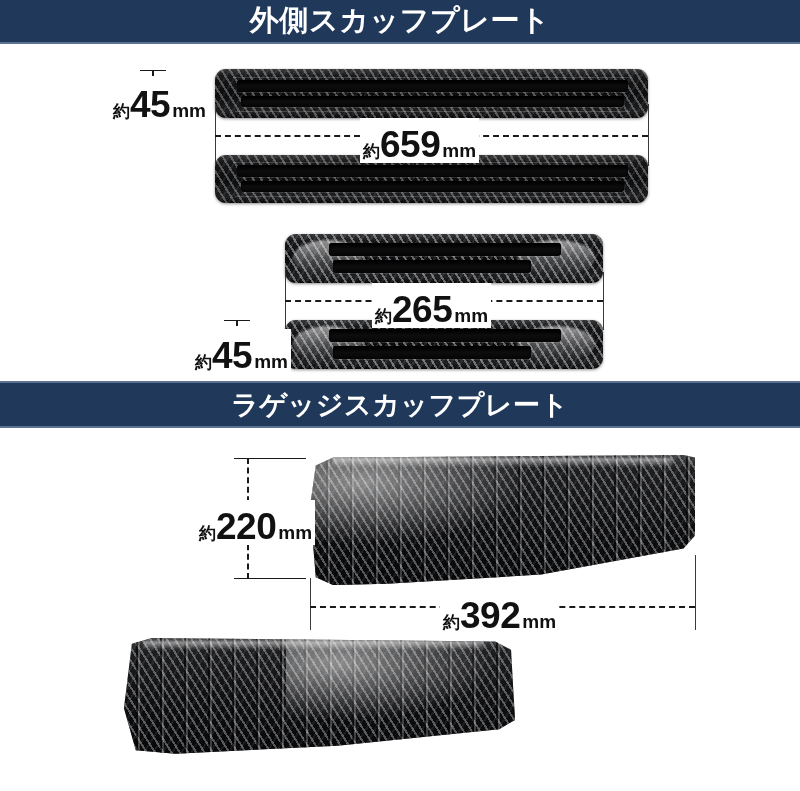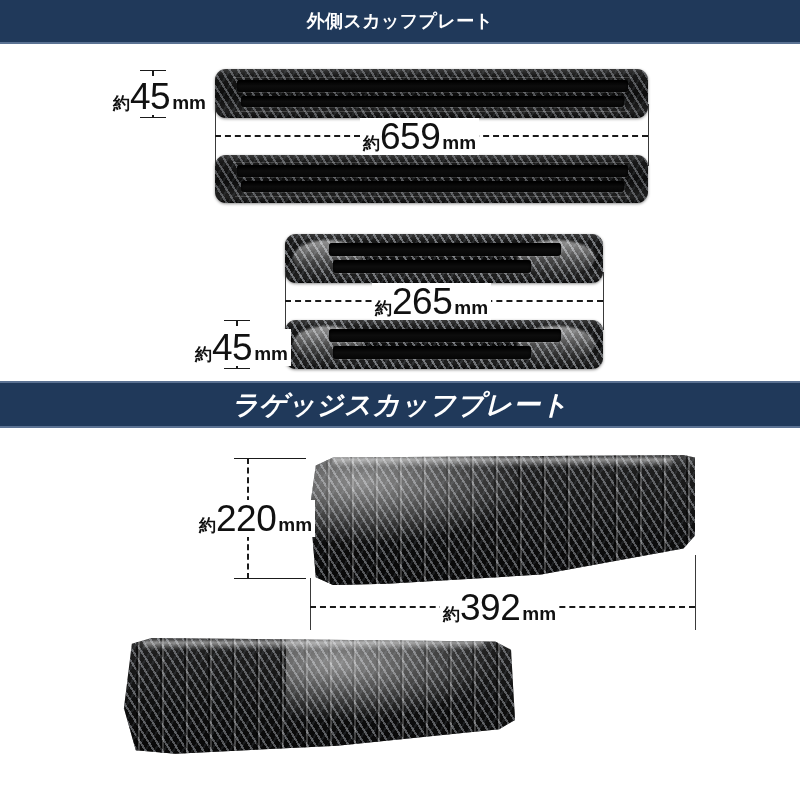--- a/index.html
+++ b/index.html
@@ -22,22 +22,22 @@
     border-top: 2px solid #5b7293;
     border-bottom: 2px solid #5b7293;
   }
   .banner-title {
     color: #ffffff;
     font-weight: 700;
     letter-spacing: 0.02em;
     white-space: nowrap;
   }
   #banner-outer { top: 0px; height: 44px; border-top: none; }
-  #banner-outer .banner-title { font-size: 18px; }
-  #banner-luggage { top: 381px; height: 47px; font-style: italic; }
+  #banner-outer .banner-title { font-size: 29px; }
+  #banner-luggage { top: 381px; height: 47px; }
   #banner-luggage .banner-title { font-size: 27px; }
 
   
   .dim-h-dashed {
     position: absolute; height: 0;
     border-top: 2px dashed #1a1a1a;
   }
   .dim-v-dashed {
     position: absolute; width: 0;
     border-left: 2px dashed #1a1a1a;
@@ -54,21 +54,21 @@
   
   .dim-label {
     position: absolute;
     background: #ffffff;
     display: flex; align-items: baseline;
     white-space: nowrap;
     padding: 0 3px;
     line-height: 1;
   }
   .dim-label .approx { font-size: 17px; font-weight: 700; }
-  .dim-label .value  { font-size: 37px; font-weight: 400; letter-spacing: -0.5px; }
+  .dim-label .value  { font-size: 37px; font-weight: 700; letter-spacing: -0.5px; margin-top: 8px; }
   .dim-label .unit   { font-size: 19px; font-weight: 600; margin-left: 2px; }
 
   
   .plate {
     position: absolute;
     border-radius: 11px;
     overflow: hidden;
     background:
       linear-gradient(180deg,
         rgba(255,255,255,0.16) 0%,

